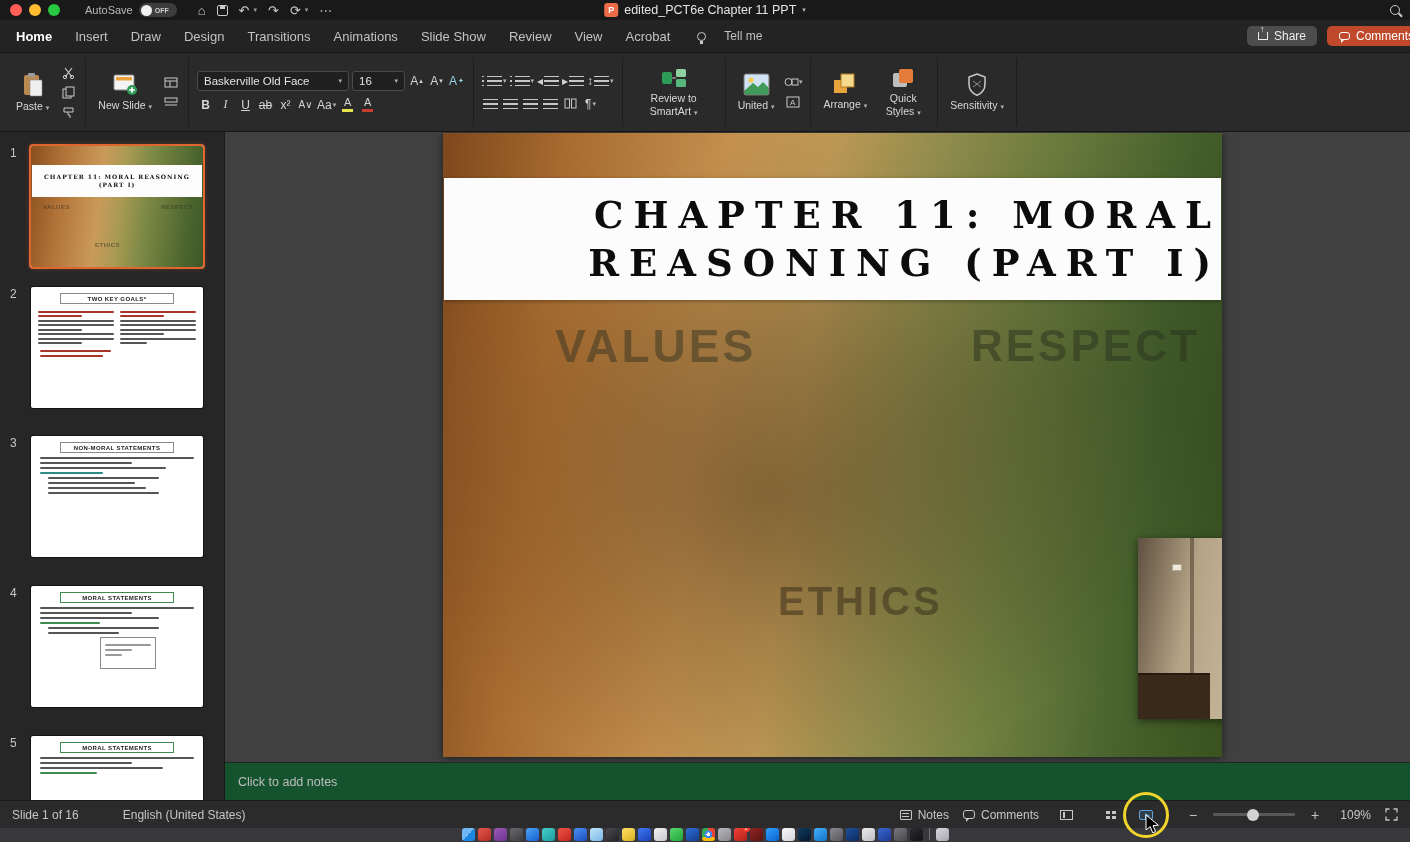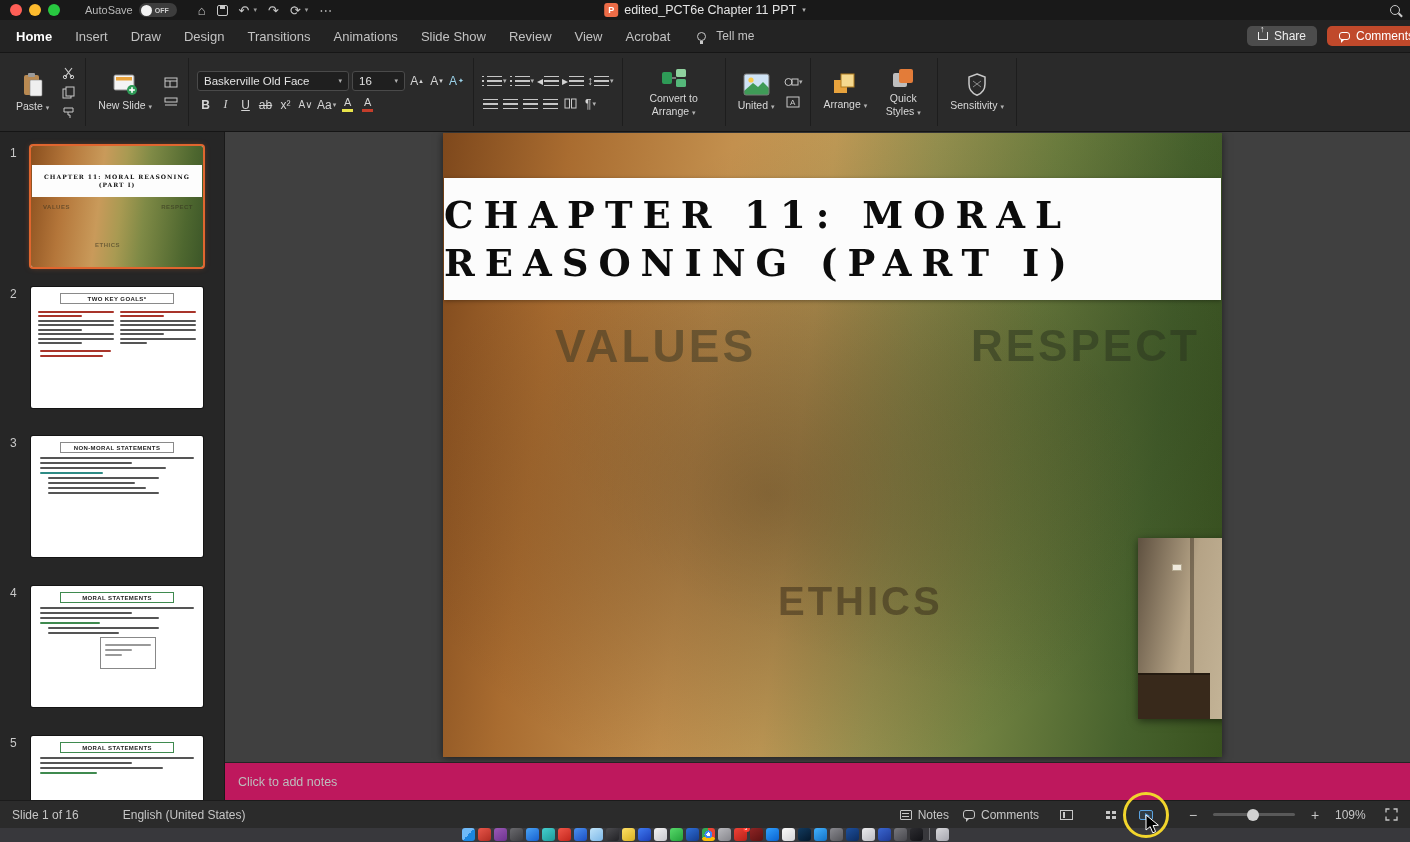--- a/index.html
+++ b/index.html
@@ -18,21 +18,21 @@
 .floppy{width:11px;height:11px;border:1.5px solid #c9c9c9;border-radius:2px;position:relative;display:inline-block}
 .floppy::before{content:"";position:absolute;top:0;left:2px;right:2px;height:3.5px;background:#c9c9c9}
 .win-title{position:absolute;left:50%;transform:translateX(-50%);display:flex;align-items:center;gap:6px;color:#e4e4e4;font-size:12.5px;white-space:nowrap}
 .ppt-ic{width:14px;height:14px;border-radius:3px;background:#ED6C47;color:#fff;font-weight:bold;font-size:9px;display:flex;align-items:center;justify-content:center}
 .mag{margin-left:auto;width:10px;height:10px;border:1.6px solid #c9c9c9;border-radius:50%;position:relative}
 .mag::after{content:"";position:absolute;width:5px;height:1.6px;background:#c9c9c9;transform:rotate(45deg);right:-4px;bottom:-2px}
 
 .menubar{position:absolute;top:20px;left:0;right:0;height:33px;background:#232323;display:flex;align-items:center;padding:0 16px;gap:23px;border-bottom:1px solid #161616;z-index:35}
 .tab{color:#c2c2c2;font-size:13px;white-space:nowrap}
 .tab.active{color:#fff;font-weight:bold}
-.tellme{display:flex;align-items:center;gap:10px;color:#c2c2c2;margin-left:4px}
+.tellme{display:flex;align-items:center;gap:18px;color:#c2c2c2;margin-left:4px}
 .bulb{width:9px;height:9px;border:1.3px solid #c9c9c9;border-radius:50%;position:relative}
 .bulb::after{content:"";position:absolute;left:2px;bottom:-4px;width:2.5px;height:3px;background:#c9c9c9}
 .right-actions{margin-left:auto;display:flex;align-items:center;gap:10px}
 .share-btn{display:flex;align-items:center;gap:6px;background:#4c4c4c;border-radius:5px;padding:3px 11px;color:#ececec}
 .share-ic{width:10px;height:8px;border:1.3px solid #ececec;border-top:none;position:relative;display:inline-block}
 .share-ic::after{content:"↑";position:absolute;left:1px;top:-8px;font-size:9px;color:#ececec}
 .comments-btn{display:flex;align-items:center;gap:6px;background:#C0492B;border-radius:5px;padding:3px 12px;color:#fff;margin-right:-32px}
 .bub{width:11px;height:8px;border:1.3px solid #fff;border-radius:3px;position:relative;display:inline-block}
 .bub::after{content:"";position:absolute;left:1.5px;bottom:-3.5px;border:2px solid transparent;border-top-color:#fff;border-left-color:#fff;width:0;height:0}
 
@@ -71,34 +71,34 @@
 .col .ln{margin:2.5px 0}
 .cartoon{width:56px;height:32px;border:1px solid #888;margin:3px 0 0 62px;padding:3px 4px}
 .cartoon .ln{margin:3px 0;background:#999}
 
 .canvas{position:absolute;left:225px;top:132px;right:0;height:630px;background:#404040;z-index:10}
 .slide{position:absolute;left:218px;top:1px;width:779px;height:624px;box-shadow:0 1px 8px rgba(0,0,0,.55);overflow:hidden;background:#c99a5a}
 .slide-bg{position:absolute;inset:0;background:
  radial-gradient(ellipse at 42% 58%,rgba(62,40,18,.42),transparent 58%),
  radial-gradient(ellipse at 85% 40%,rgba(30,45,20,.25),transparent 60%),
  linear-gradient(97deg,#7e481c 0%,#a96c30 15%,#c3904e 34%,#c09a56 46%,#989250 58%,#6f8040 72%,#47622d 88%,#39521f 100%)}
-.band{position:absolute;left:1px;right:1px;top:45px;height:122px;background:#fcfcfc;display:flex;flex-direction:column;align-items:flex-start;justify-content:center;gap:4px;box-shadow:0 1px 4px rgba(0,0,0,.35)}
+.band{position:absolute;left:1px;right:1px;top:45px;height:122px;background:#fcfcfc;display:flex;flex-direction:column;align-items:flex-end;justify-content:center;gap:4px;box-shadow:0 1px 4px rgba(0,0,0,.35)}
 .band span{font-family:"DejaVu Serif",serif;font-weight:bold;font-size:37px;letter-spacing:10px;color:#0c0c0c;white-space:nowrap}
 .word{position:absolute;font-weight:bold;letter-spacing:3px}
 .w-values{left:112px;top:186px;font-size:46px;color:rgba(62,56,36,.55)}
 .w-respect{left:528px;top:188px;font-size:44px;color:rgba(42,52,30,.52)}
 .w-ethics{left:335px;top:446px;font-size:40px;color:rgba(52,40,24,.5)}
 
 .webcam{position:absolute;left:695px;top:405px;width:320px;height:181px;background:linear-gradient(100deg,#5f5140 0%,#b5a386 18%,#cfc1a4 45%,#d8cbb0 62%,#c0ae90 85%,#a4916f 100%);box-shadow:0 2px 8px rgba(0,0,0,.5);overflow:hidden}
 .doorline{position:absolute;left:52px;top:0;bottom:0;width:4px;background:rgba(40,30,18,.4)}
 .outlet{position:absolute;left:34px;top:26px;width:10px;height:7px;background:#efe9dc;border:1px solid #b3a88f}
 .shelf{position:absolute;left:0;bottom:0;width:72px;height:46px;background:#38291b;border-top:2px solid #241a10}
 .cam-shade{position:absolute;inset:0;background:linear-gradient(90deg,transparent 60%,rgba(60,45,25,.28))}
 
-.notes{position:absolute;left:225px;top:762px;right:0;height:38px;background:#be185d;border-top:1px solid #242424;display:flex;align-items:center;padding-left:13px;color:#bdbdbd;font-size:12.5px;z-index:12}
+.notes{position:absolute;left:225px;top:762px;right:0;height:38px;background:#14532d;border-top:1px solid #242424;display:flex;align-items:center;padding-left:13px;color:#bdbdbd;font-size:12.5px;z-index:12}
 
 .statusbar{position:absolute;left:0;top:800px;right:0;height:28px;background:#2b2b2b;border-top:1px solid #1b1b1b;display:flex;align-items:center;padding:0 12px;color:#c6c6c6;font-size:12px;z-index:25;overflow:visible}
 .sb-lang{margin-left:44px}
 .sb-right{margin-left:auto;display:flex;align-items:center;gap:14px}
 .sb-tbtn{display:flex;align-items:center;gap:6px;color:#c6c6c6}
 .note-ic{width:12px;height:10px;border:1.2px solid #c6c6c6;border-radius:1px;position:relative}
 .note-ic::before{content:"";position:absolute;left:1.5px;right:1.5px;top:2px;height:1.2px;background:#c6c6c6;box-shadow:0 3px #c6c6c6}
 .bub2{width:12px;height:9px;border:1.2px solid #c6c6c6;border-radius:3px;position:relative}
 .bub2::after{content:"";position:absolute;left:2px;bottom:-4px;border:2.5px solid transparent;border-top-color:#c6c6c6;border-left-color:#c6c6c6}
 .vbtn{width:26px;height:20px;display:flex;align-items:center;justify-content:center;border-radius:4px;position:relative}
@@ -106,21 +106,21 @@
 .vb-norm::before{content:"";position:absolute;left:2px;top:1px;bottom:1px;width:2px;background:#c6c6c6}
 .vb-grid{width:4px;height:3px;background:#c6c6c6;box-shadow:6px 0 #c6c6c6,0 5px #c6c6c6,6px 5px #c6c6c6;margin:-4px -3px 0 0}
 .vb-show{width:14px;height:10px;border:1.3px solid #5aa2e0;border-radius:2px;position:relative;background:rgba(90,162,224,.15)}
 .vb-show::after{content:"";position:absolute;left:4.5px;top:2px;border:3px solid transparent;border-left:5px solid #5aa2e0}
 .ring{position:absolute;left:50%;top:50%;transform:translate(-50%,-50%);width:46px;height:46px;border:3.5px solid #F2D52C;border-radius:50%;pointer-events:none;z-index:50}
 .cursor{position:absolute;left:12px;top:9px;z-index:60;pointer-events:none}
 .vbtn.highlight{margin-right:14px}
 .zoom-minus,.zoom-plus{font-size:14px;color:#c6c6c6;width:12px;text-align:center}
 .slider{width:82px;height:3px;background:#595959;border-radius:2px;position:relative}
 .sl-thumb{position:absolute;left:42%;top:-4.5px;width:12px;height:12px;border-radius:50%;background:#d2d2d2}
-.zoom-pct{width:36px;}
+.zoom-pct{width:36px;text-align:right}
 
 .dock{position:absolute;left:0;bottom:0;right:0;height:16px;background:rgba(58,58,62,.95);display:flex;align-items:center;justify-content:center;gap:3px;z-index:15}
 .dock-icon{width:13px;height:13px;border-radius:3px;position:relative;flex:0 0 auto}
 .dock-badge{position:absolute;top:-3px;right:-3px;min-width:7px;height:7px;border-radius:4px;background:#FF3B30;color:#fff;font-size:5px;line-height:7px;text-align:center;padding:0 1px}
 .dk-sep{width:1px;height:12px;background:#6e6e72;margin:0 3px}
 svg{display:block}
 </style>
 </head>
 <body>
 
@@ -310,21 +310,21 @@
   </div>
 
   <div class="rgroup">
     <div class="bigbtn" style="width:86px">
       <svg width="26" height="22">
           <rect x="1" y="5" width="10" height="12" rx="2" fill="#2e9b57"></rect>
           <rect x="15" y="2" width="10" height="8" rx="1.5" fill="#8fd19e"></rect>
           <rect x="15" y="12" width="10" height="8" rx="1.5" fill="#55b87a"></rect>
           <path d="M11 11 h4" stroke="#c9c9c9"></path>
         </svg>
-      <span><span>Convert to Arrange</span> <span class="cv">▾</span></span>
+      <span><span>Review to SmartArt</span> <span class="cv">▾</span></span>
     </div>
   </div>
 
   <div class="rgroup">
     <div class="bigbtn">
       <svg width="27" height="23">
           <rect x="1" y="1" width="25" height="21" rx="2" fill="#cfe3f5"></rect>
           <circle cx="8" cy="7" r="2.6" fill="#f7c94c"></circle>
           <path d="M1 18 L10 10 L15 14 L20 9 L26 15 V22 H1 Z" fill="#3f9b57"></path>
           <rect x="1" y="1" width="25" height="21" rx="2" fill="none" stroke="#777"></rect>

